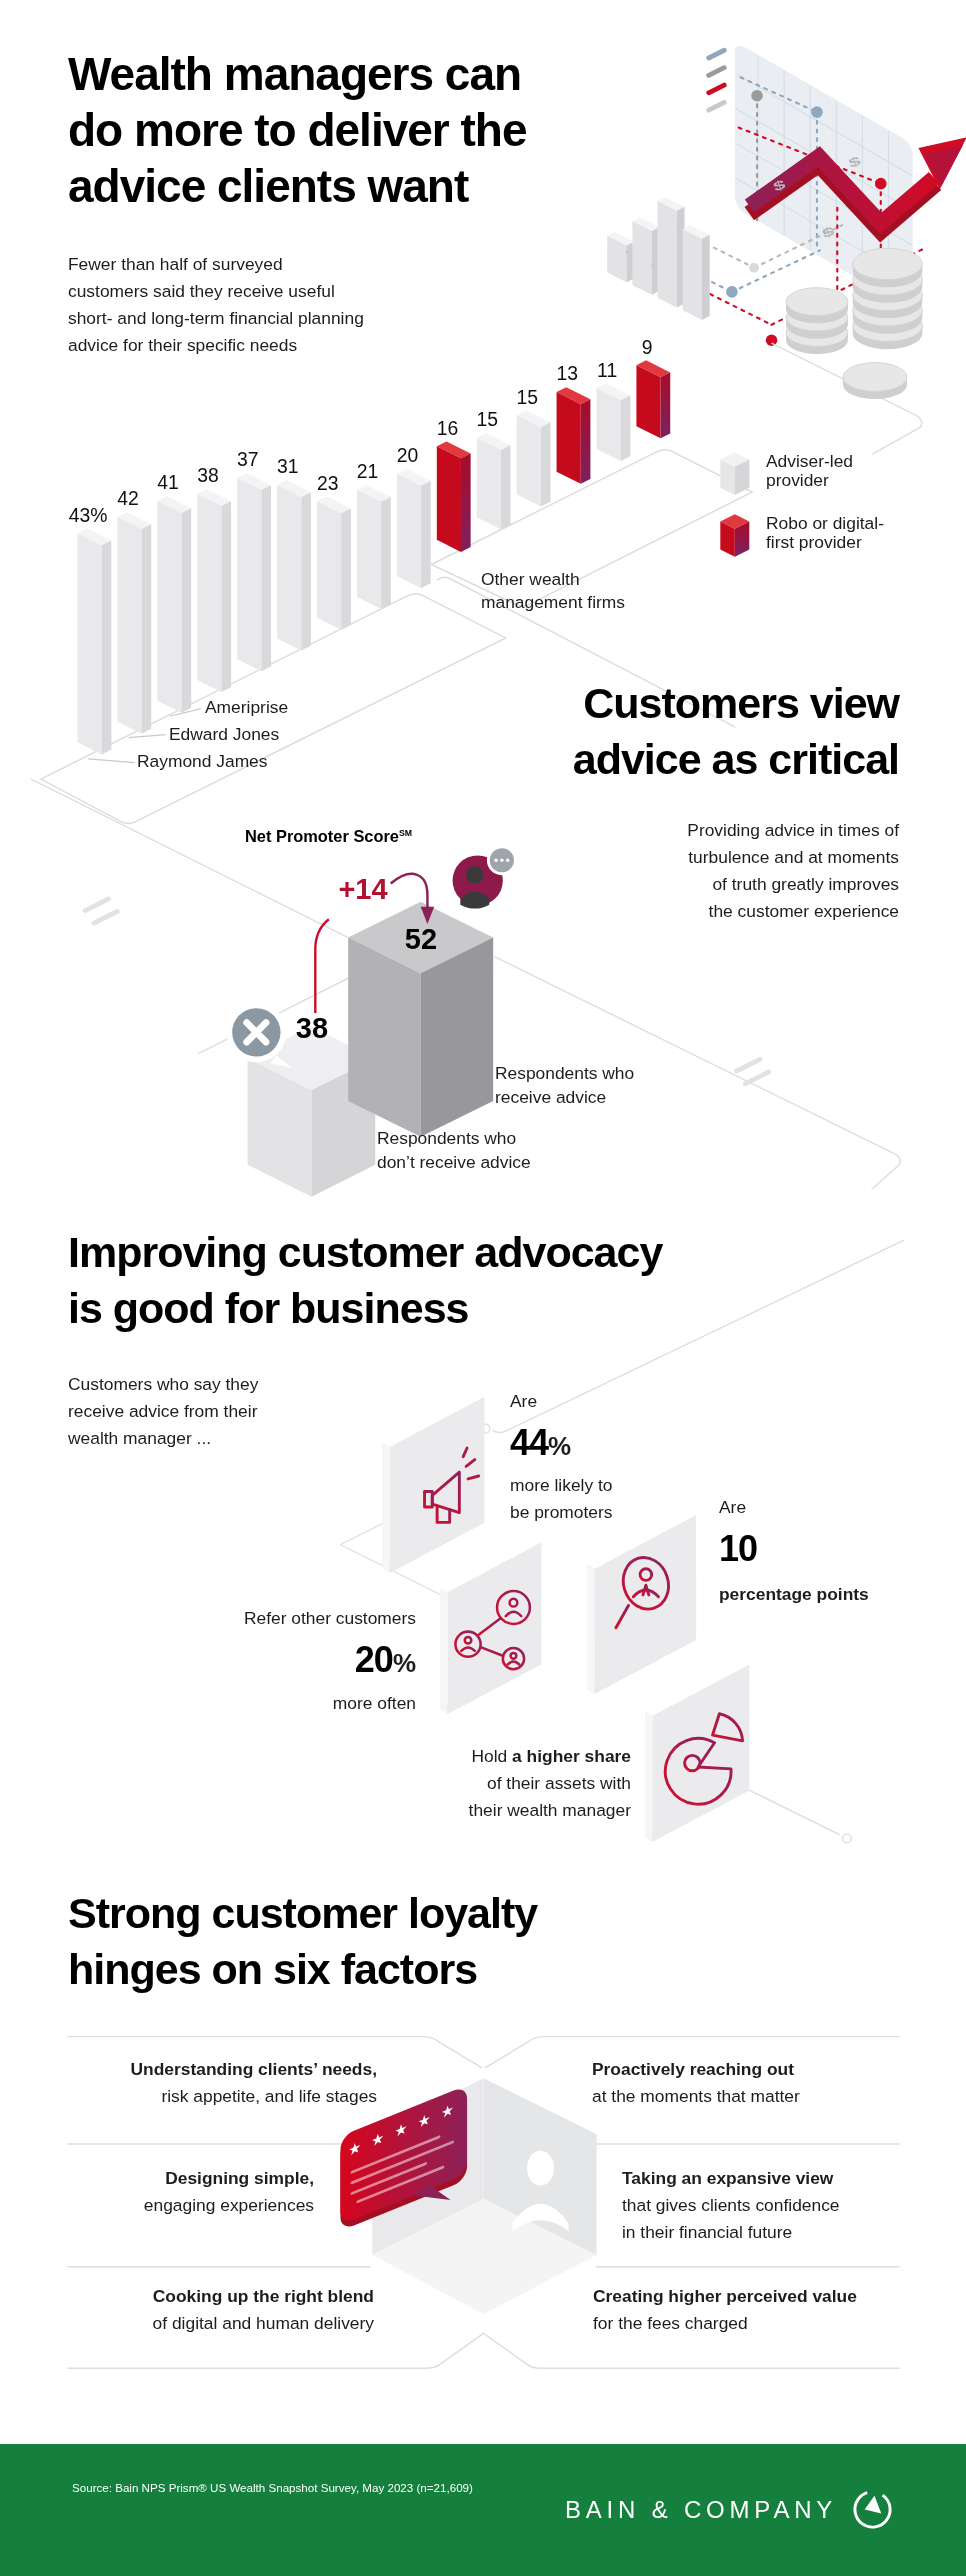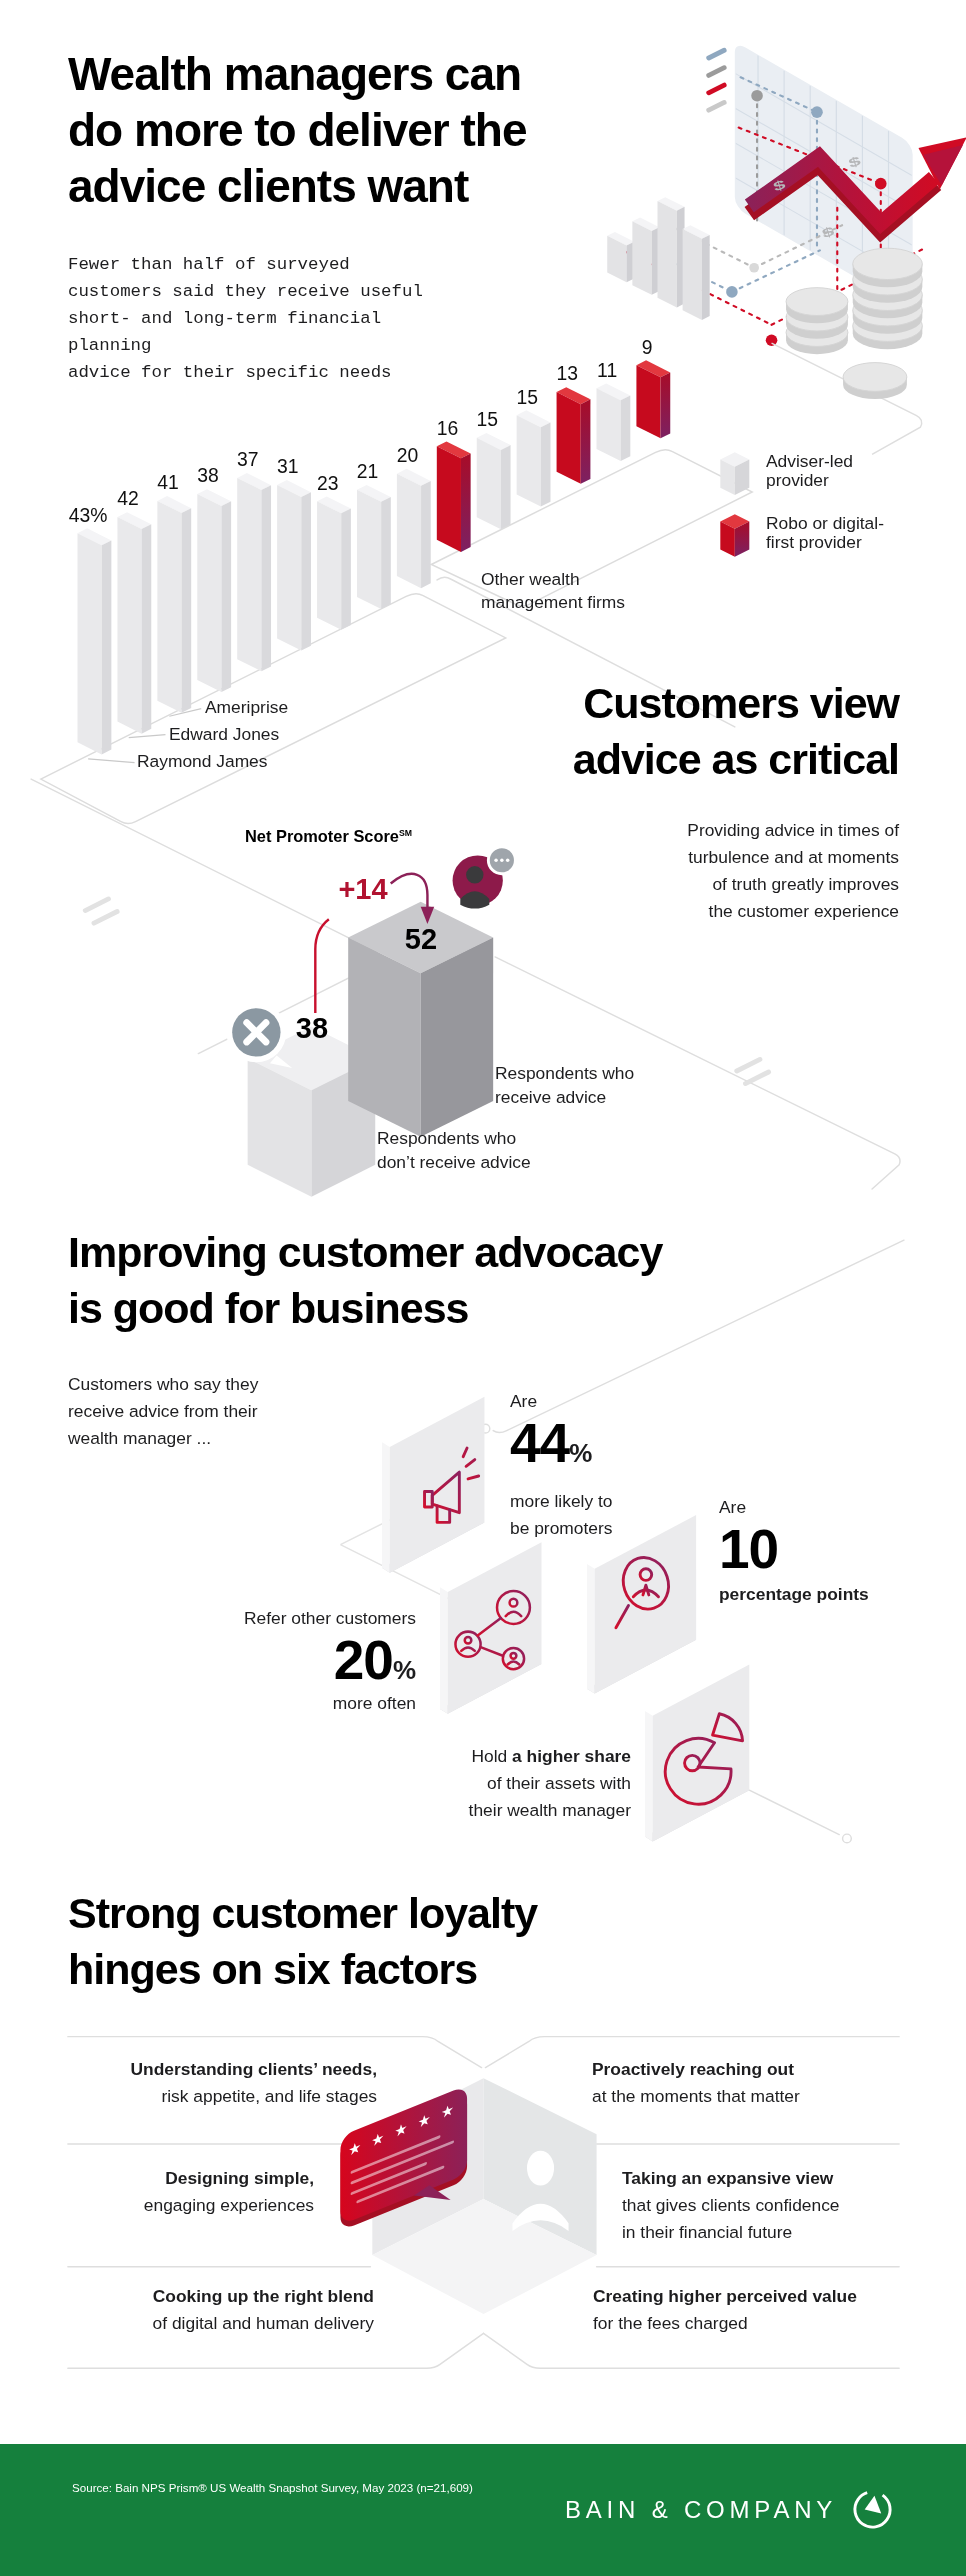--- a/index.html
+++ b/index.html
@@ -7,21 +7,21 @@
         font-family:"Liberation Sans",sans-serif;color:#1d1d1f;}
   .abs{position:absolute;}
   svg{display:block;}
   #art{position:absolute;left:0;top:0;}
   .h1{font-size:46px;line-height:56px;font-weight:700;letter-spacing:-1px;color:#000;white-space:pre-line;}
   .h2{font-size:43px;line-height:56px;font-weight:700;letter-spacing:-1px;color:#000;white-space:pre-line;}
   .txt{font-size:17.4px;line-height:27px;white-space:pre-line;color:#1d1d1f;}
   .sm{font-size:17.4px;line-height:24px;white-space:pre-line;color:#1d1d1f;}
   .right{text-align:right;}
   .b{font-weight:700;}
-  .bignum{font-size:55px;line-height:56px;font-weight:700;color:#000;letter-spacing:-1px;}
+  .bignum{font-size:36px;line-height:56px;font-weight:700;color:#000;letter-spacing:-1px;}
   .pct{font-size:26px;font-weight:700;}
   .delta{font-size:29px;font-weight:700;color:#b11230;}
   .score{font-size:29px;font-weight:700;color:#000;}
   .npslabel{font-size:16.4px;font-weight:700;color:#000;}
   .npslabel sup{font-size:8.7px;}
   .legend-label{font-size:17.4px;line-height:19.3px;white-space:pre-line;}
   .firm{font-size:17.4px;color:#1d1d1f;white-space:nowrap;}
   .group-label{font-size:17.4px;line-height:23px;white-space:pre-line;}
   .bar-label{font-size:20px;fill:#111;font-family:"Liberation Sans",sans-serif;}
   #footer{position:absolute;left:0;top:2444px;width:967px;height:132px;background:#15803d;}
@@ -420,21 +420,21 @@
             <path d="M12,64 h76"></path>
             <path d="M18,75 h88"></path>
         </g>
       </g>
     </g>
   </svg>
 
   <div class="abs h1" style="left:68px;top:46px;width:599px;">Wealth managers can
 do more to deliver the
 advice clients want</div>
-  <div class="abs txt" style="left:68px;top:251px;width:406px;font-family:Liberation Mono, monospace;">Fewer than half of surveyed
+  <div class="abs txt" style="left:68px;top:251px;width:406px;">Fewer than half of surveyed
 customers said they receive useful
 short- and long-term financial planning
 advice for their specific needs</div>
 
   <div class="abs firm" style="left:205px;top:697px;">Ameriprise</div>
   <div class="abs firm" style="left:169px;top:724px;">Edward Jones</div>
   <div class="abs firm" style="left:137px;top:751px;">Raymond James</div>
   <div class="abs group-label" style="left:481px;top:568px;">Other wealth
 management firms</div>
 
@@ -460,21 +460,21 @@
 
   <div class="abs h2" style="left:68px;top:1224px;width:725px;">Improving customer advocacy
 is good for business</div>
   <div class="abs txt" style="left:68px;top:1371px;width:309px;">Customers who say they
 receive advice from their
 wealth manager ...</div>
 
   <div class="abs" style="left:510px;top:1388px;width:222px;">
     <div class="txt">Are</div>
     <div><span class="bignum">44</span><span class="pct">%</span></div>
-    <div class="txt" style="margin-top:17px;">more likely to
+    <div class="txt" style="margin-top:1px;">more likely to
 be promoters</div>
   </div>
 
   <div class="abs right" style="left:174px;top:1605px;width:242px;">
     <div class="txt">Refer other customers</div>
     <div><span class="bignum">20</span><span class="pct">%</span></div>
     <div class="txt" style="margin-top:1.9px;">more often</div>
   </div>
 
   <div class="abs" style="left:719px;top:1494px;width:213px;">

